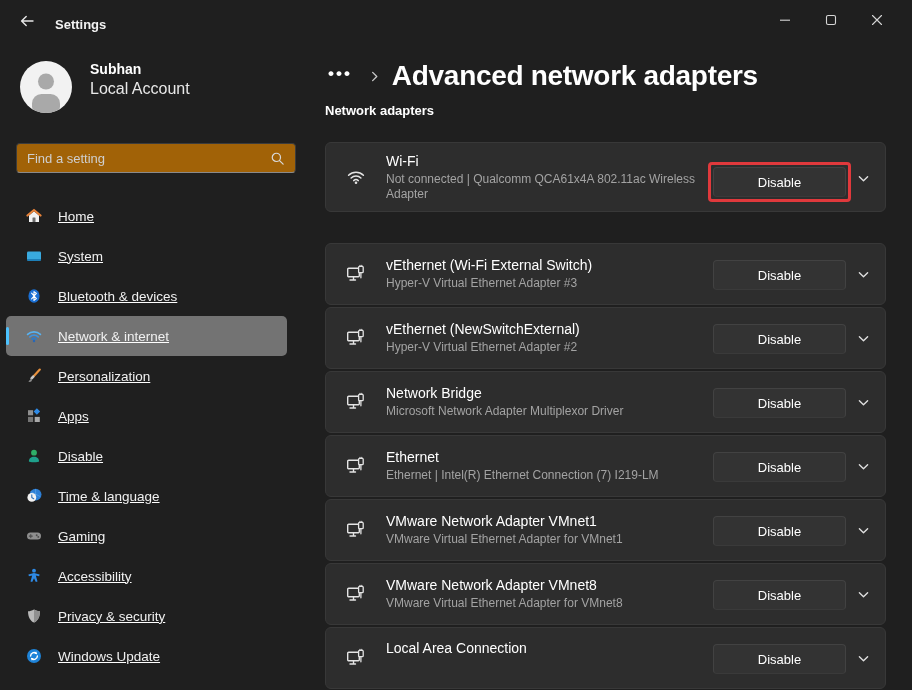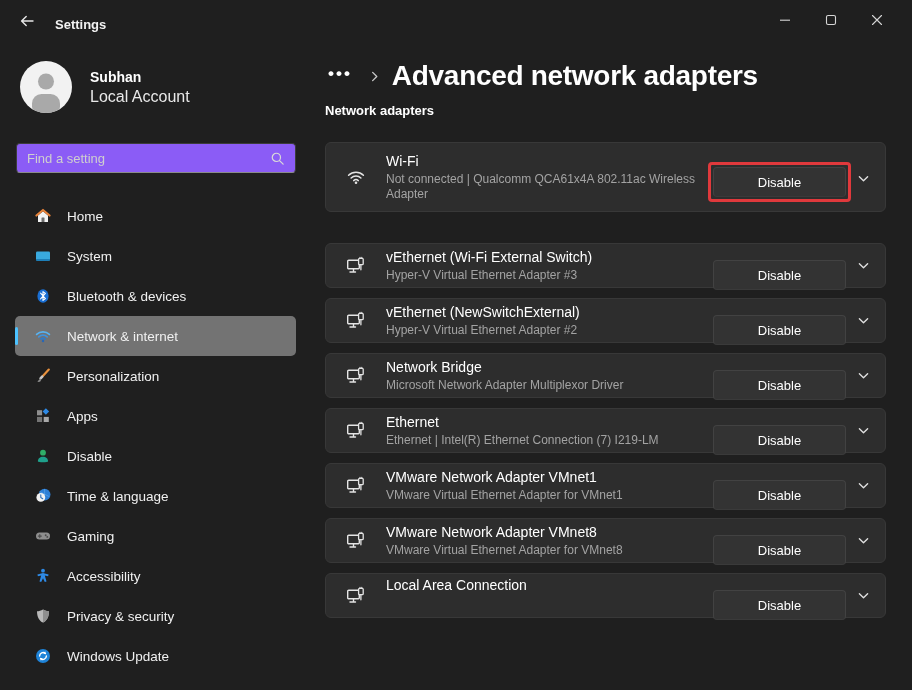--- a/index.html
+++ b/index.html
@@ -18,39 +18,39 @@
     position:absolute; left:12px; top:10px; width:30px; height:22px;
     background:transparent; border:none; display:flex; align-items:center; justify-content:center;
     cursor:pointer;
   }
   .app-title { position:absolute; left:55px; top:17px; font-size:13px; font-weight:700; color:#f2f2f2; }
   .win-controls { position:absolute; right:0; top:0; height:40px; display:flex; }
   .win-btn { width:46px; height:40px; display:flex; align-items:center; justify-content:center; background:transparent; border:none; cursor:pointer; }
 
   
   .sidebar { position:absolute; left:0; top:40px; width:312px; height:650px; }
-  .profile { position:absolute; left:20px; top:21px; width:270px; height:52px; display:flex; align-items:center; cursor:pointer; }
+  .profile { position:absolute; left:20px; top:21px; width:270px; height:52px; display:flex; align-items:flex-start; cursor:pointer; }
   .profile-text { margin-left:18px; }
   .profile-name { font-size:14px; font-weight:700; color:#ffffff; margin-bottom:3px; }
   .profile-type { font-size:16px; font-weight:400; color:#e8e8e8; }
 
   .searchbox {
     position:absolute; left:16px; top:103px; width:280px; height:30px;
-    background:#8b5cf6; border:1px solid #3c3c3c; border-bottom:1px solid #8a8a8a;
+    background:#a16207; border:1px solid #3c3c3c; border-bottom:1px solid #8a8a8a;
     border-radius:4px; display:flex; align-items:center;
   }
   .searchbox input {
     flex:1; height:100%; background:transparent; border:none; outline:none;
     color:#e8e8e8; font-size:13px; padding:0 8px 0 10px;
     font-family:"Liberation Sans","DejaVu Sans",sans-serif;
   }
   .searchbox input::placeholder { color:#cfcfcf; }
   .search-glyph { margin-right:10px; }
 
-  .nav { position:absolute; left:15px; top:156px; width:281px; }
+  .nav { position:absolute; left:6px; top:156px; width:281px;text-decoration:underline; }
   .nav-item {
     position:relative; height:40px; display:flex; align-items:center;
     padding-left:20px; border-radius:5px; cursor:pointer;
   }
   .nav-item .glyph { width:16px; height:16px; flex:0 0 16px; }
   .nav-label { margin-left:16px; font-size:13.5px; color:#f0f0f0; }
   .nav-item.selected { background:#737373;text-align:center; }
   .nav-item.selected::before {
     content:""; position:absolute; left:0; top:11px; width:3px; height:18px;
     border-radius:2px; background:#4cc2ff;
@@ -63,21 +63,21 @@
     background:transparent; border:none; color:#ffffff; font-size:17px; font-weight:700;
     letter-spacing:2px; cursor:pointer; padding:0 2px 4px 3px;
   }
   .crumb-sep { margin:0 11px 0 14px; }
   .page-title { font-size:28px; font-weight:700; color:#ffffff; letter-spacing:-0.3px; }
 
   .section-title { position:absolute; left:0; top:63px; font-size:13px; font-weight:700; color:#ffffff; }
 
   .cards { position:absolute; left:0; top:102px; width:561px; }
   .card {
-    position:relative; width:561px; height:45px; margin-bottom:10px;
+    position:relative; width:561px; height:62px; margin-bottom:2px;
     background:#2d2d2d; border:1px solid #383838; border-radius:6px;
     display:flex; align-items:center; padding-left:20px;
   }
   .card.tall { height:70px; margin-bottom:31px; }
   .adapter-glyph { width:20px; height:20px; flex:0 0 20px; }
   .card-text { margin-left:20px; width:320px; }
   .card-title { font-size:14px; color:#ffffff; margin-bottom:3px; }
   .card-sub { font-size:12px; color:#a3a3a3; line-height:15px; }
   .card-sub:empty { display:none; }
   .btn {

